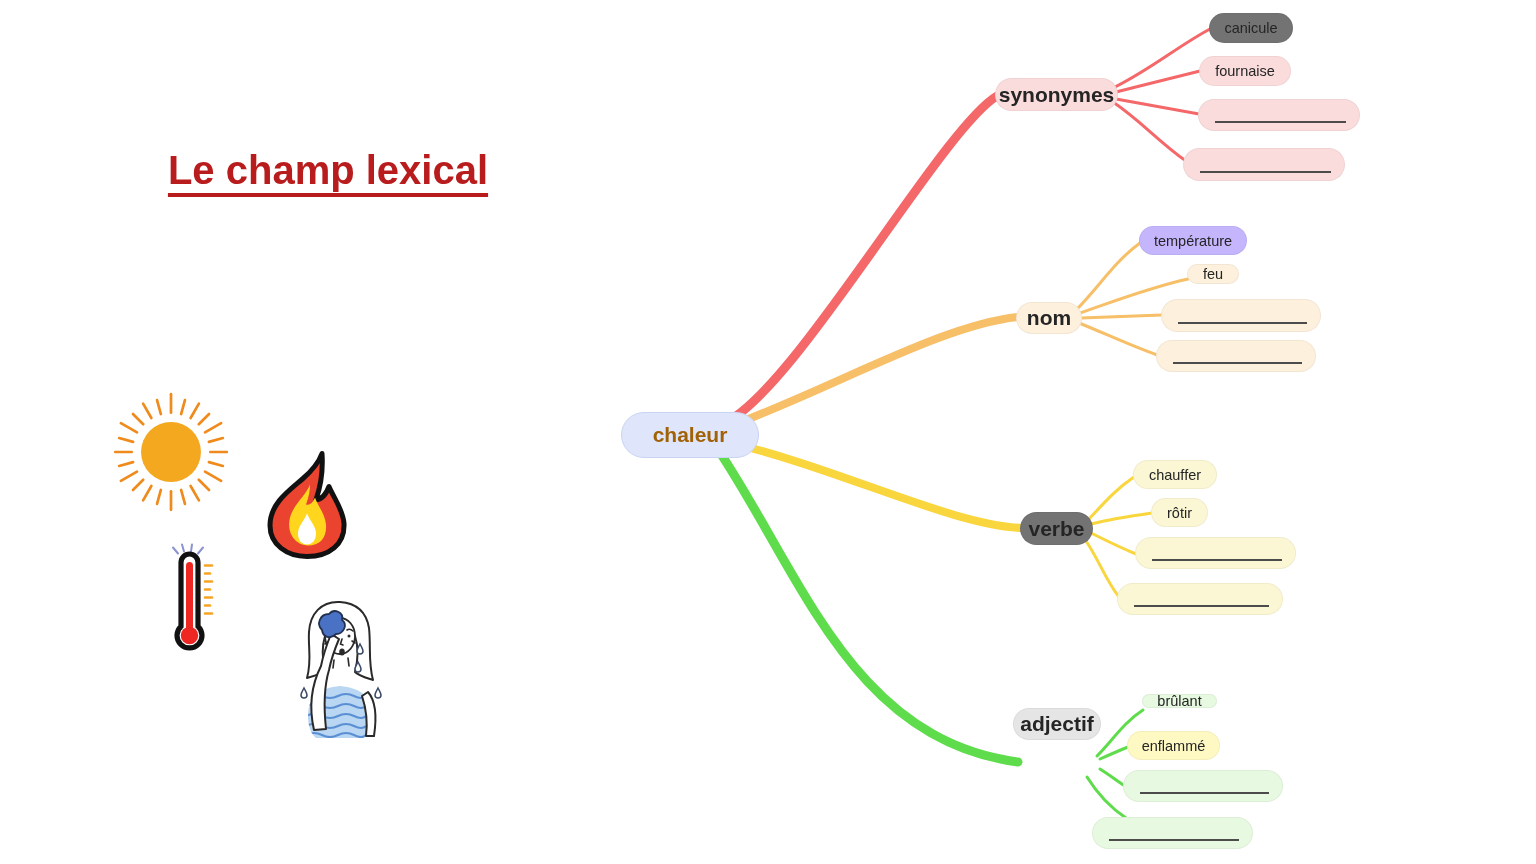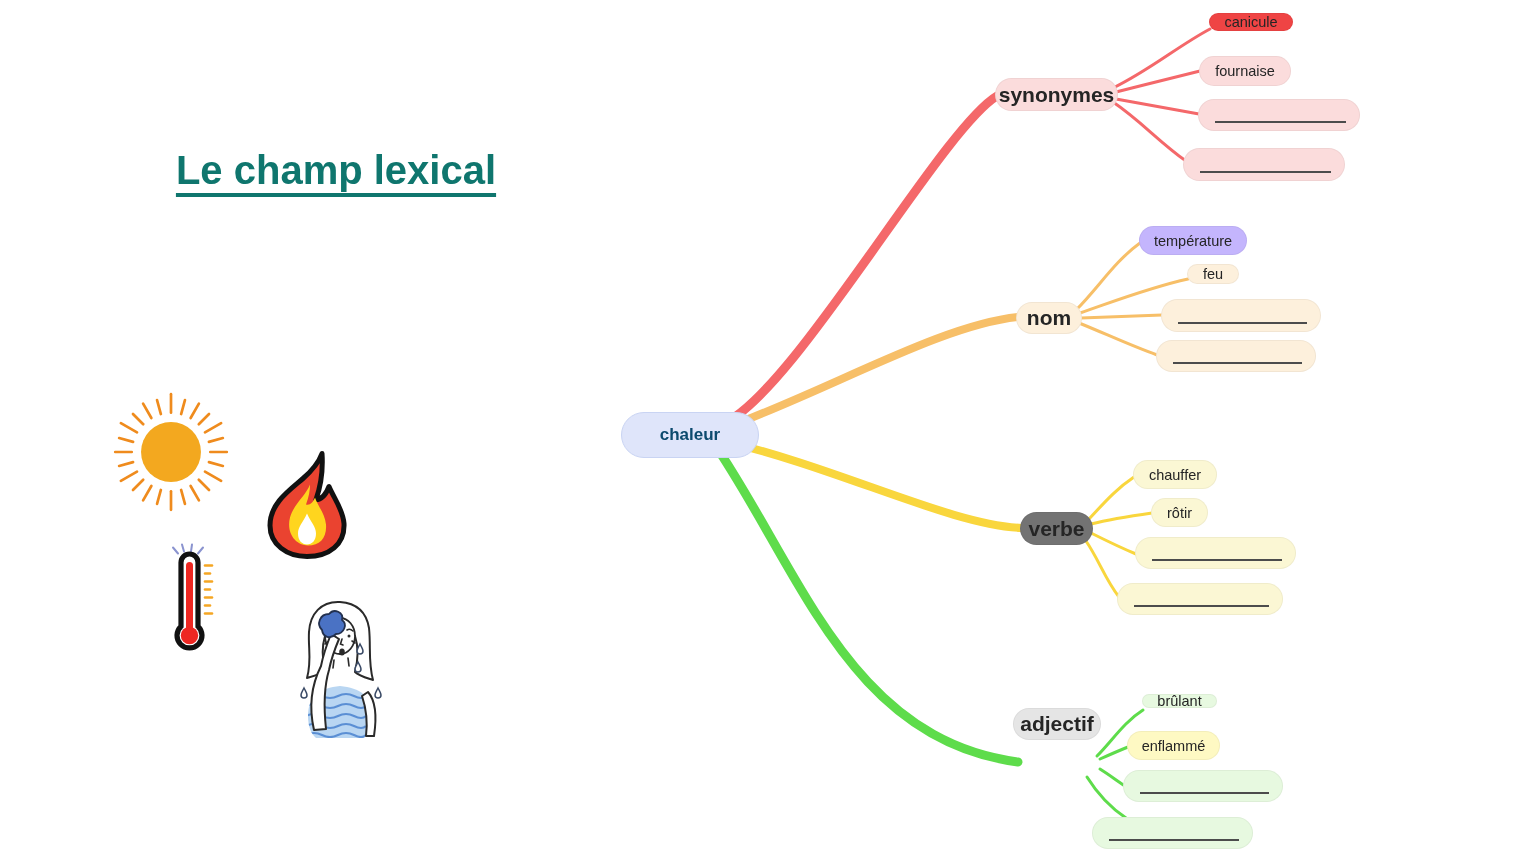--- a/index.html
+++ b/index.html
@@ -1,27 +1,27 @@
 <!DOCTYPE html>
 <html><head>
 <meta charset="utf-8">
 <style>
   html,body{margin:0;padding:0;background:#fff;}
   .canvas{position:relative;width:1536px;height:864px;background:#ffffff;overflow:hidden;
           font-family:"Liberation Sans",sans-serif;}
   
-  .title{position:absolute;left:126px;top:142px;width:420px;text-align:center;
-         color:#0f766e;font-weight:bold;font-size:40px;line-height:57px;}
+  .title{position:absolute;left:118px;top:142px;width:420px;text-align:center;
+         color:#b91c1c;font-weight:bold;font-size:40px;line-height:57px;}
   .title .tline{text-decoration:underline;text-decoration-thickness:3.5px;text-underline-offset:9px;}
   
   .layer{position:absolute;left:0;top:0;width:1536px;height:864px;}
   
   .node{position:absolute;display:flex;align-items:center;justify-content:center;
         border-radius:17px;color:#252525;box-sizing:border-box;border:1px solid rgba(0,0,0,0.045);}
-  .node.root{border-radius:23px;font-weight:bold;font-size:17px;color:#0c4a6e;
+  .node.root{border-radius:23px;font-weight:bold;font-size:21px;color:#a16207;
              border:1.5px solid #c9d4f3;}
   .node.cat{font-weight:bold;font-size:21px;}
   .node.leaf{font-size:14.5px;}
   .node.blank{}
   .write-line{position:absolute;left:16px;right:13px;bottom:7px;border-bottom:2px solid #4c4c4c;}
   .illus{position:absolute;}
 </style>
 </head>
 <body>
 
@@ -169,21 +169,21 @@
       <path d="M 1097 756 C 1112 741, 1124 722, 1143 710" stroke="#5edc4b"></path>
       <path d="M 1100 759 C 1109 755, 1118 751, 1128 747" stroke="#5edc4b"></path>
       <path d="M 1100 769 C 1108 774, 1116 780, 1125 786" stroke="#5edc4b"></path>
       <path d="M 1087 777 C 1097 793, 1108 806, 1126 818" stroke="#5edc4b"></path>
     </g>
   </svg>
 
   <div class="node root" style="left: 621px; top: 412px; width: 138px; height: 46px; background-color: rgb(223, 229, 250);">chaleur</div>
 
   <div class="node cat" style="left: 995px; top: 78px; width: 123px; height: 33px; background-color: rgb(251, 220, 220);">synonymes</div>
-  <div class="node leaf" style="left: 1209px; top: 13px; width: 84px; height: 18px; background-color: #ef4444;">canicule</div>
+  <div class="node leaf" style="left: 1209px; top: 13px; width: 84px; height: 30px; background-color: #737373;">canicule</div>
   <div class="node leaf" style="left: 1199px; top: 56px; width: 92px; height: 30px; background-color: rgb(251, 220, 220);">fournaise</div>
   <div class="node blank" style="left: 1198px; top: 99px; width: 162px; height: 32px; background-color: rgb(251, 220, 220);">
     <div class="write-line"></div>
   </div>
   <div class="node blank" style="left: 1183px; top: 148px; width: 162px; height: 33px; background-color: rgb(251, 220, 220);">
     <div class="write-line"></div>
   </div>
 
   <div class="node cat" style="left: 1016px; top: 302px; width: 66px; height: 32px; background-color: rgb(253, 240, 220);">nom</div>
   <div class="node leaf" style="left: 1139px; top: 226px; width: 108px; height: 29px; background-color: #c4b5fd;">température</div>

